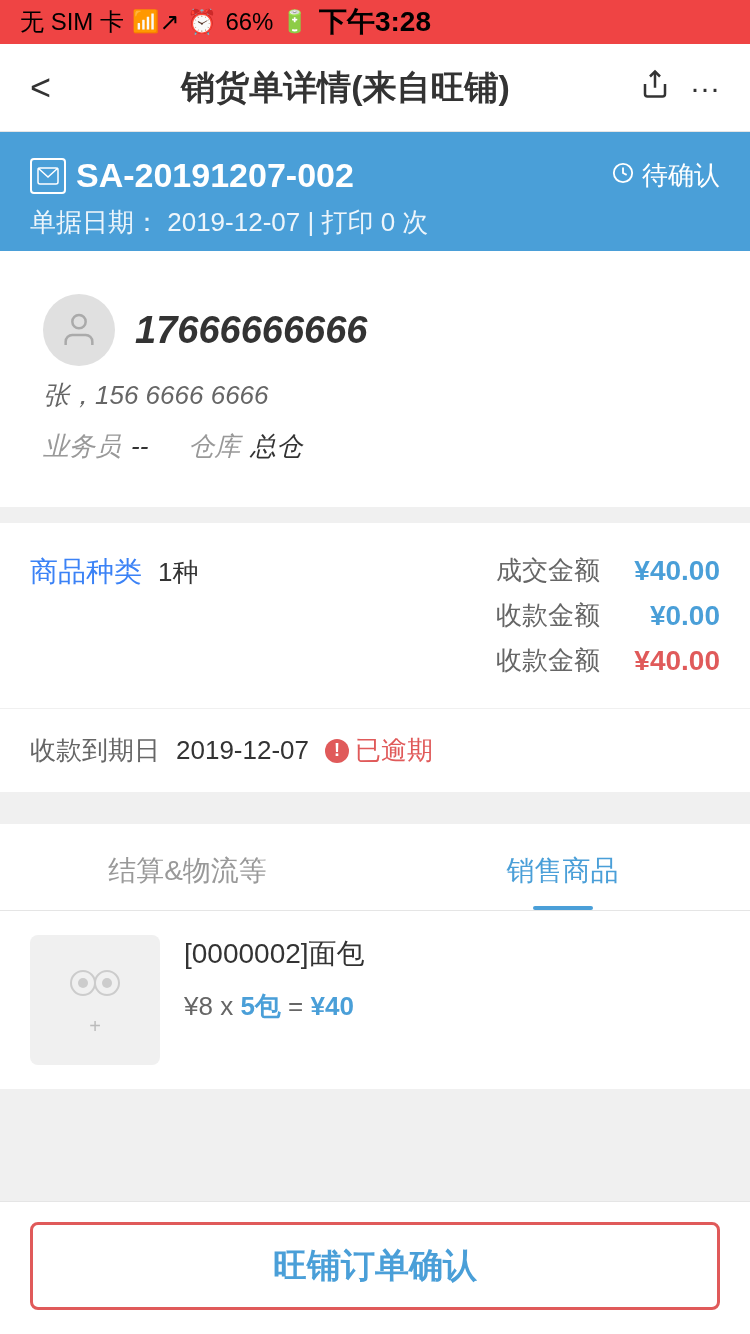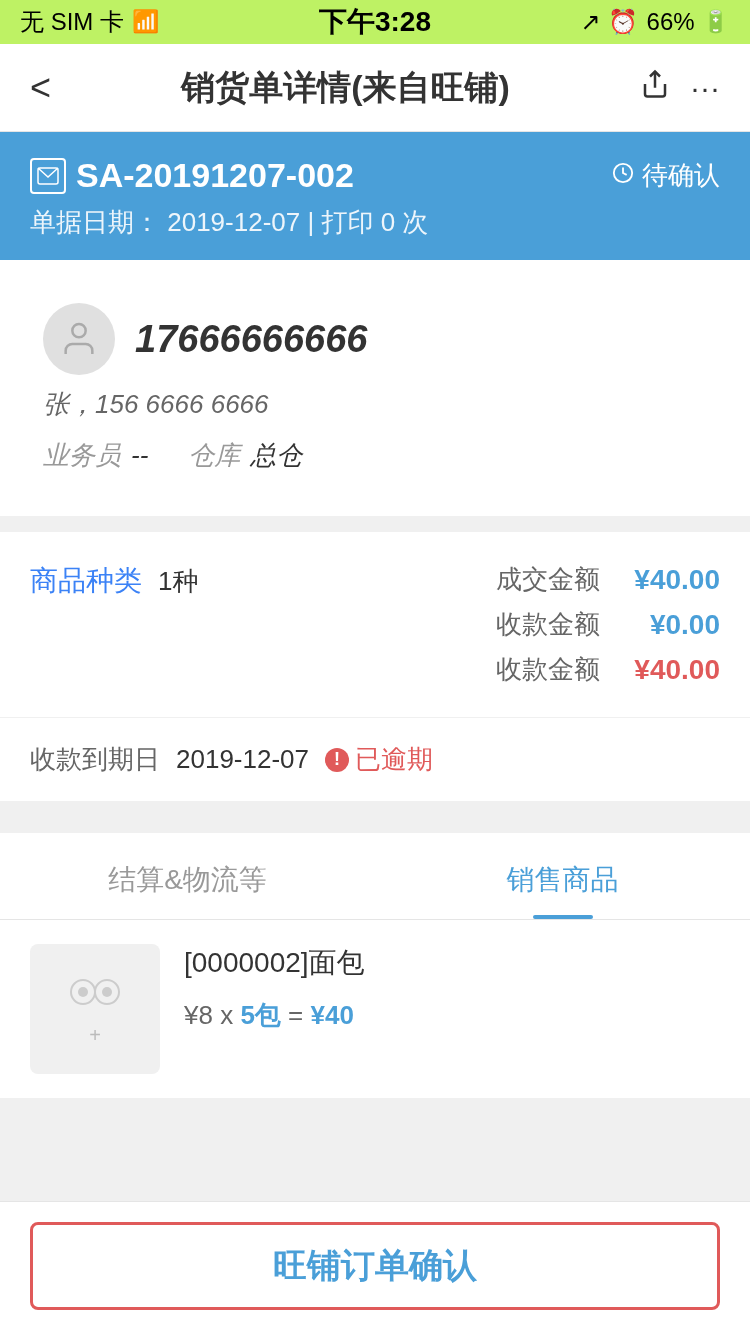--- a/index.html
+++ b/index.html
@@ -11,24 +11,23 @@
       font-family: -apple-system, "PingFang SC", "Helvetica Neue", Arial, sans-serif;
       font-size: 28px;
       color: #333;
       position: relative;
     }
 
     
     .status-bar {
       width: 750px;
       height: 44px;
-      background: #bef264;
-      display: flex;
-      align-items: center;
-      justify-content: space-between;
+      background: #ef4444;
+      display: flex;
+      align-items: center;
       padding: 8px 20px;
       font-size: 24px;
       color: #000;
     }
     .status-left {
       display: flex;
       align-items: center;
       gap: 8px;
       font-size: 24px;
       font-weight: 500;
@@ -77,21 +76,21 @@
     }
     .nav-share, .nav-more {
       font-size: 30px;
       color: #333;
       cursor: pointer;
     }
 
     
     .order-header {
       background: #4A9FD8;
-      padding: 24px 30px 20px;
+      padding: 24px 30px 11px;
       display: flex;
       flex-direction: column;
       gap: 10px;
     }
     .order-header-top {
       display: flex;
       align-items: center;
       justify-content: space-between;
     }
     .order-id {

